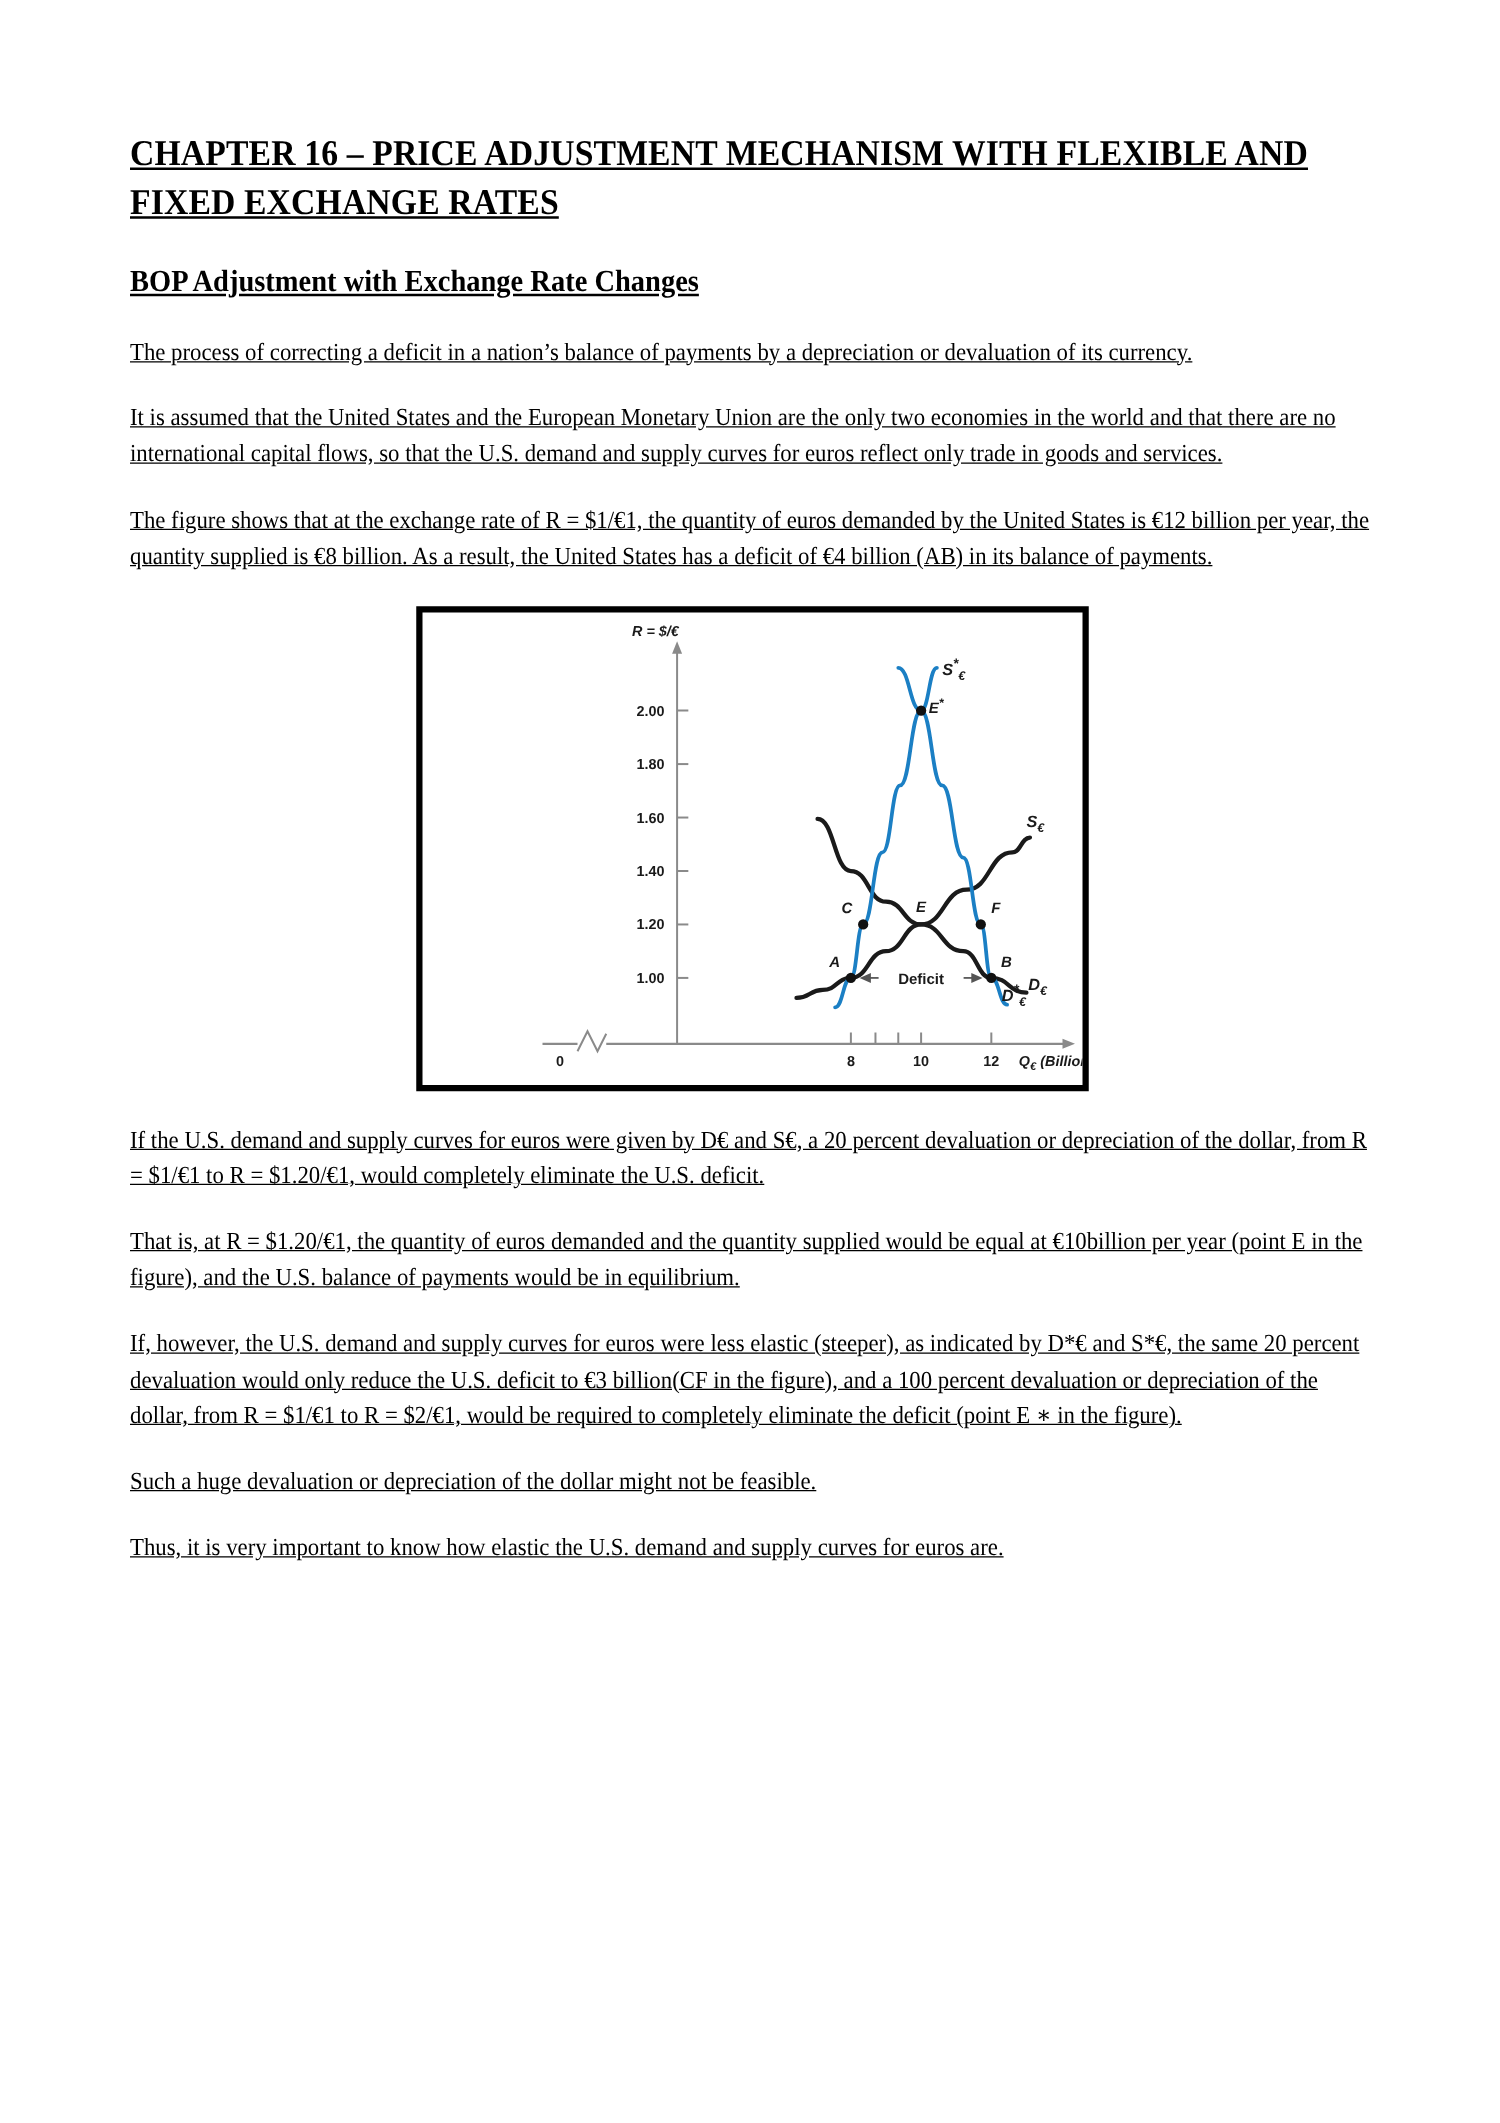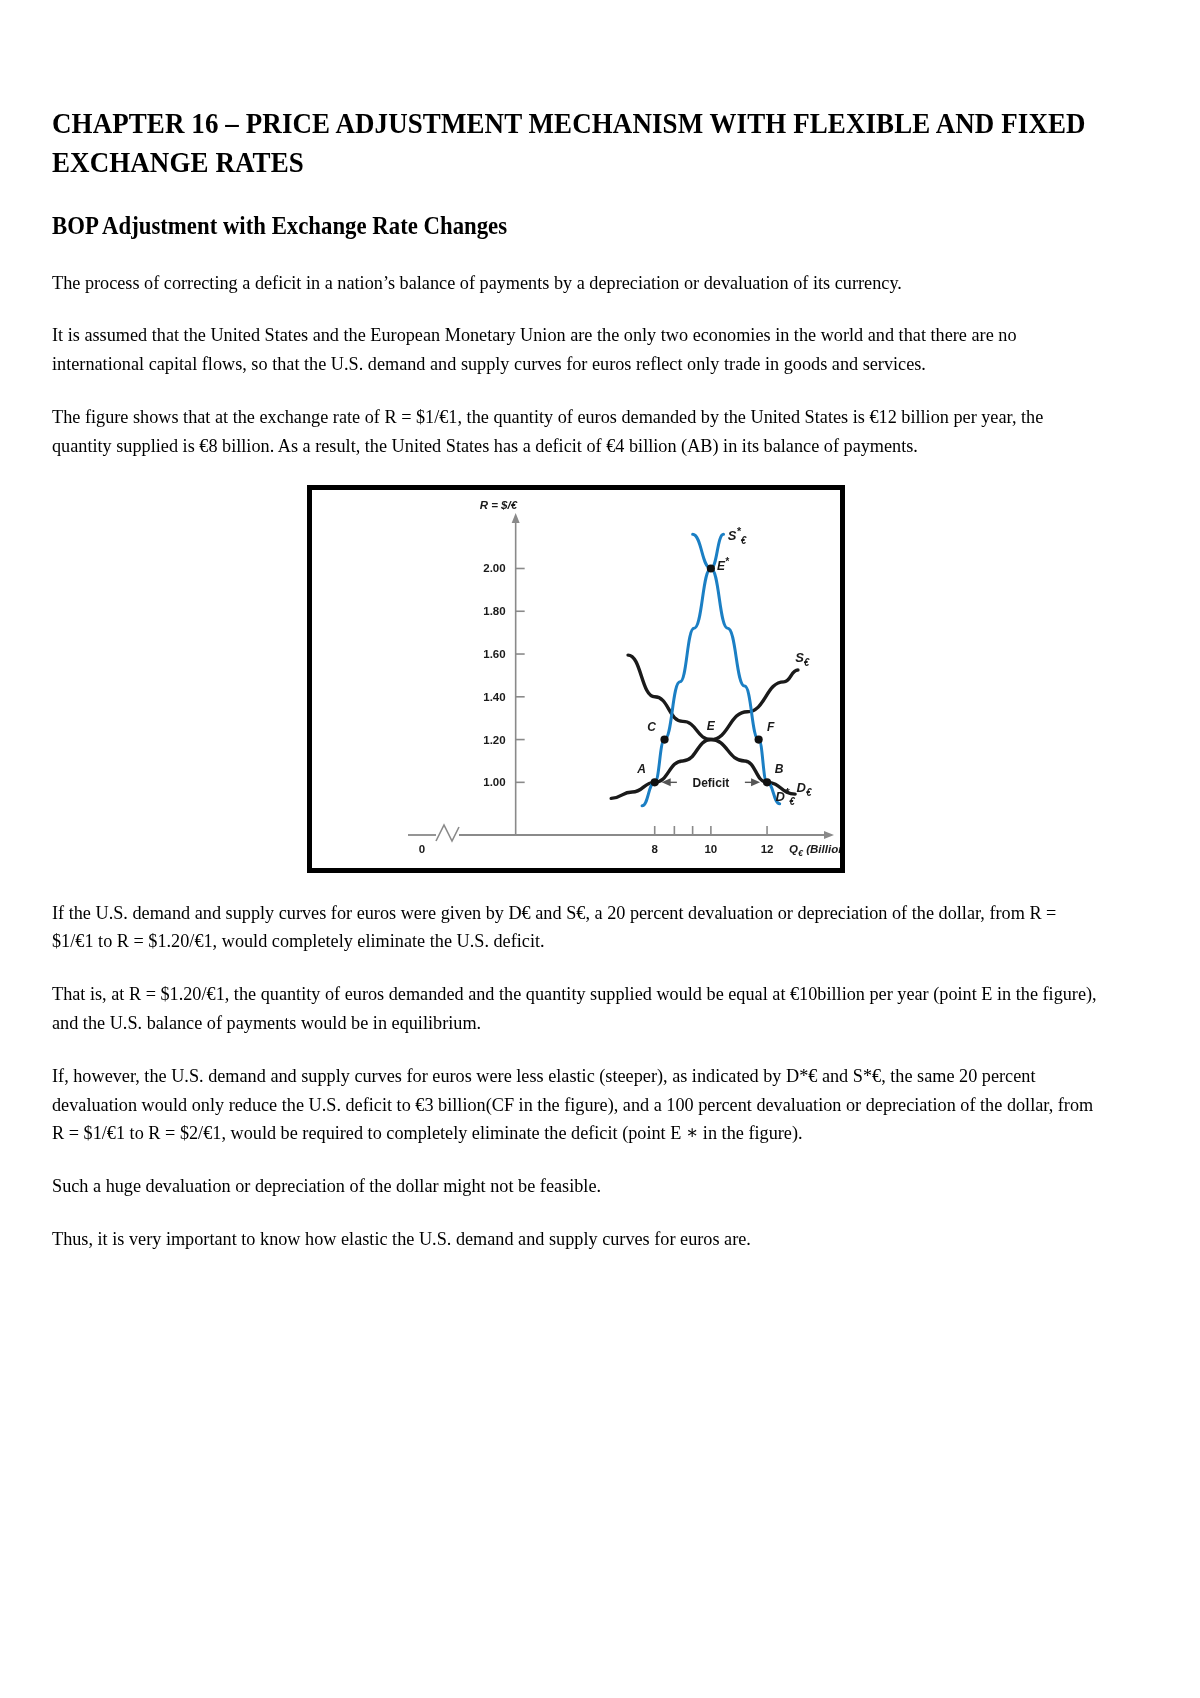--- a/index.html
+++ b/index.html
@@ -12,22 +12,23 @@
     height: 1698px;
     font-family: "Liberation Serif", "DejaVu Serif", serif;
     color: #000000;
     position: relative;
     overflow: hidden;
   }
   .page {
     width: 1200px;
     height: 1698px;
     box-sizing: border-box;
-    padding: 104px 100px 0 52px;
+    padding: 104px 100px 0 104px;
     position: relative;
+    text-decoration: underline;
   }
   h1.doc-title {
     font-size: 29px;
     font-weight: bold;
     line-height: 1.34;
     margin: 0 0 28px 0;
     letter-spacing: 0.1px;
     font-stretch: semi-condensed;
     transform: scaleX(0.93);
     transform-origin: left top;

